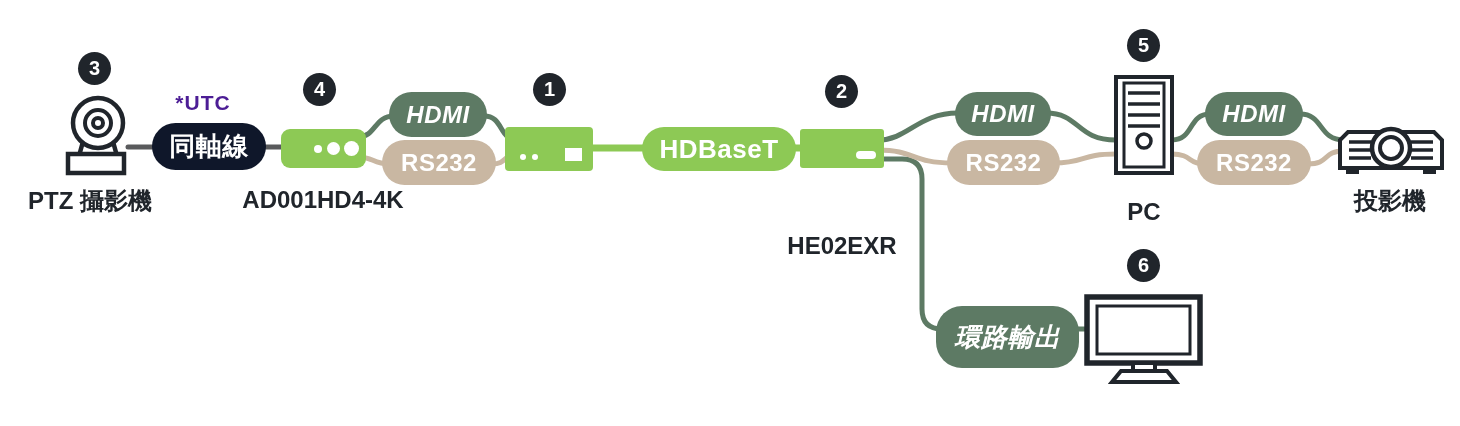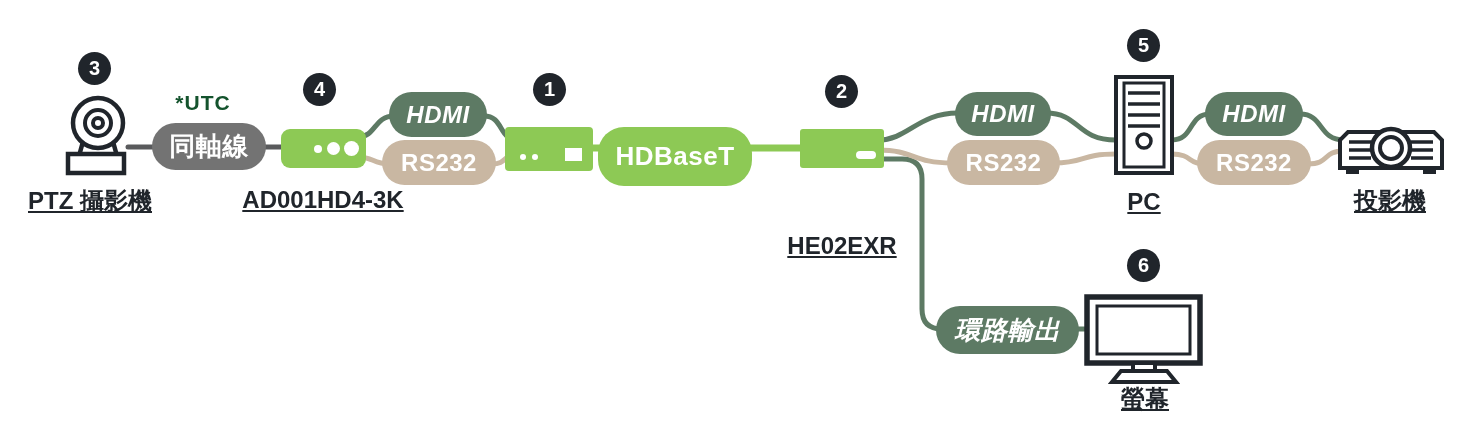--- a/index.html
+++ b/index.html
@@ -12,37 +12,37 @@
   }
   #wires{position:absolute;left:0;top:0;z-index:1;}
   .pill{
     position:absolute;z-index:3;
     display:flex;align-items:center;justify-content:center;
     color:#ffffff;font-weight:700;border-radius:26px;
     letter-spacing:.5px;
   }
   .pill.sage{background:#5d7a64;font-style:italic;}
   .pill.tan{background:#c9b7a2;}
-  .pill.gray{background:#737373;}
+  .pill.gray{background:#0f172a;}
   .pill.green{background:#8dc955;}
   .device{position:absolute;z-index:2;background:#8dc955;}
   .dot{position:absolute;background:#ffffff;border-radius:50%;}
   .sq{position:absolute;background:#ffffff;}
   .badge{
     position:absolute;z-index:4;width:33px;height:33px;border-radius:50%;
     background:#20252b;color:#ffffff;display:flex;align-items:center;justify-content:center;
     font-weight:700;font-size:20px;
   }
   .node-label{
     position:absolute;z-index:4;width:180px;text-align:center;
-    font-weight:700;font-size:24px;color:#20252b;white-space:nowrap;text-decoration:underline;
+    font-weight:700;font-size:24px;color:#20252b;white-space:nowrap;
   }
   .utc{
     position:absolute;z-index:4;width:120px;text-align:center;
-    font-weight:700;font-size:21px;color:#14532d;letter-spacing:1px;
+    font-weight:700;font-size:21px;color:#4c1d95;letter-spacing:1px;
   }
   .icon{position:absolute;z-index:3;}
 </style>
 </head>
 <body>
 
 <div id="canvas">
 
   <svg id="wires" width="1460" height="426" viewBox="0 0 1460 426">
     <g fill="none" stroke-linecap="round">
@@ -75,26 +75,26 @@
   <div class="badge" style="left:533px;top:73px;">1</div>
   <div class="badge" style="left:825px;top:75px;">2</div>
   <div class="badge" style="left:1127px;top:29px;">5</div>
   <div class="badge" style="left:1127px;top:249px;">6</div>
 
   <div class="utc" style="left:143px;top:91px;">*UTC</div>
 
   <div class="pill gray" style="left:152px;top:123px;width:114px;height:47px;font-size:26px;">同軸線</div>
   <div class="pill sage" style="left:389px;top:92px;width:98px;height:45px;font-size:24px;">HDMI</div>
   <div class="pill tan" style="left:382px;top:140px;width:114px;height:45px;font-size:24px;">RS232</div>
-  <div class="pill green" style="left:598px;top:127px;width:154px;height:59px;font-size:26px;">HDBaseT</div>
+  <div class="pill green" style="left:642px;top:127px;width:154px;height:44px;font-size:26px;">HDBaseT</div>
   <div class="pill sage" style="left:955px;top:92px;width:96px;height:44px;font-size:24px;">HDMI</div>
   <div class="pill tan" style="left:947px;top:140px;width:113px;height:45px;font-size:24px;">RS232</div>
   <div class="pill sage" style="left:1205px;top:92px;width:98px;height:44px;font-size:24px;">HDMI</div>
   <div class="pill tan" style="left:1197px;top:140px;width:114px;height:45px;font-size:24px;">RS232</div>
-  <div class="pill sage" style="left:936px;top:306px;width:143px;height:48px;font-size:26px;">環路輸出</div>
+  <div class="pill sage" style="left:936px;top:306px;width:143px;height:62px;font-size:26px;">環路輸出</div>
 
   <div class="device" style="left:281px;top:129px;width:85px;height:39px;border-radius:9px;">
     <span class="dot" style="left:33px;top:16px;width:8px;height:8px;"></span>
     <span class="dot" style="left:46px;top:13px;width:13px;height:13px;"></span>
     <span class="dot" style="left:63px;top:12px;width:15px;height:15px;"></span>
   </div>
   <div class="device" style="left:505px;top:127px;width:88px;height:44px;border-radius:4px;">
     <span class="dot" style="left:15px;top:27px;width:6px;height:6px;"></span>
     <span class="dot" style="left:27px;top:27px;width:6px;height:6px;"></span>
     <span class="sq" style="left:60px;top:21px;width:17px;height:13px;"></span>
@@ -144,19 +144,18 @@
   <div class="icon" style="left:1083px;top:293px;">
     <svg width="120" height="94" viewBox="0 0 120 94" fill="none" stroke="#20252b">
       <rect x="4" y="4" width="113" height="66" fill="#ffffff" stroke-width="5.5"></rect>
       <rect x="14" y="13" width="93" height="48" stroke-width="3"></rect>
       <rect x="50" y="70" width="22" height="8" fill="#ffffff" stroke-width="4"></rect>
       <polygon points="38,78 84,78 93,89 29,89" fill="#ffffff" stroke-width="4"></polygon>
     </svg>
   </div>
 
   <div class="node-label" style="left:0px;top:185px;">PTZ 攝影機</div>
-  <div class="node-label" style="left:233px;top:186px;">AD001HD4-3K</div>
+  <div class="node-label" style="left:233px;top:186px;">AD001HD4-4K</div>
   <div class="node-label" style="left:752px;top:186px;margin-top:46px;">HE02EXR</div>
-  <div class="node-label" style="left:1054px;top:188px;">PC</div>
+  <div class="node-label" style="left:1054px;top:198px;">PC</div>
   <div class="node-label" style="left:1300px;top:185px;">投影機</div>
-  <div class="node-label" style="left:1055px;top:383px;">螢幕</div>
 
 </div>
 
 </body></html>

